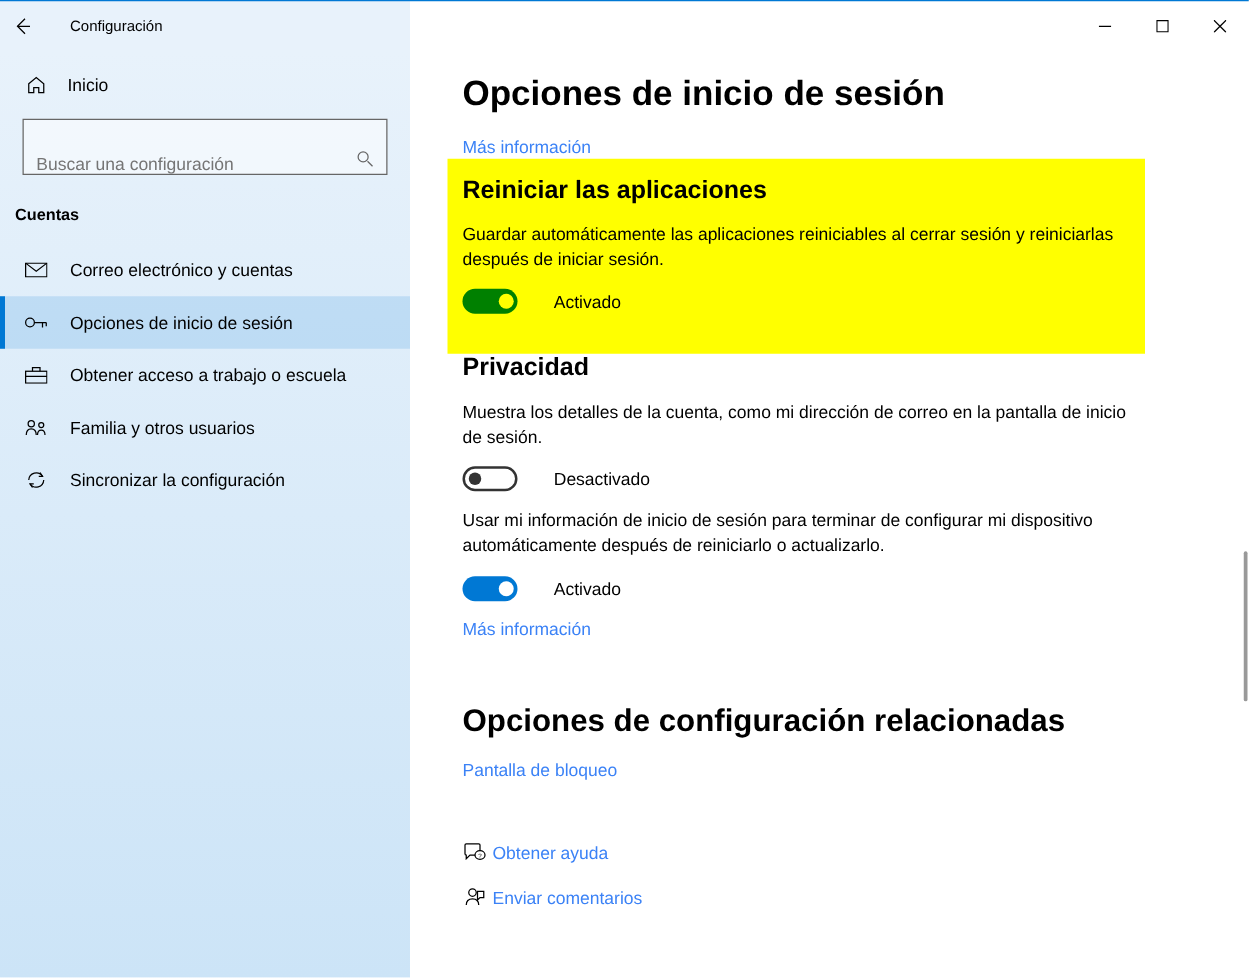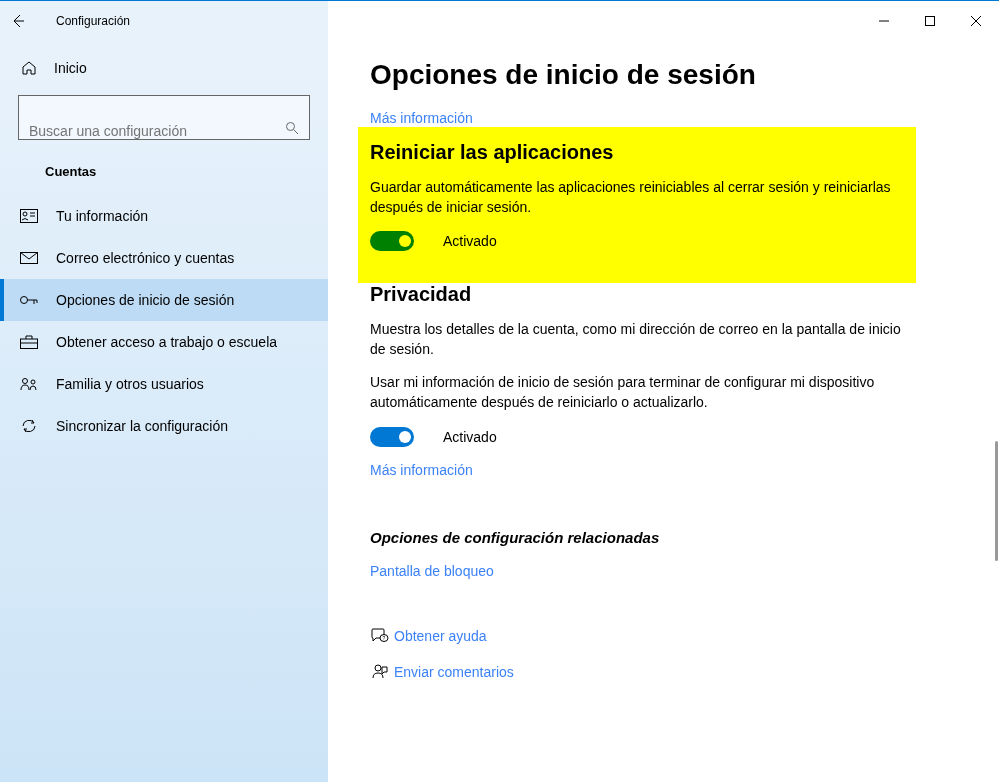--- a/index.html
+++ b/index.html
@@ -14,21 +14,21 @@
     
     .container { display: flex; height: calc(100% - 40px); }
     
     .sidebar { width: 328px; background: linear-gradient(to bottom, #e8f2fb, #cce4f7); padding: 8px 0; position: relative; }
     .sidebar::before { content: ""; position: absolute; top: -40px; left: 0; width: 328px; height: 40px; background: #e8f2fb; z-index: -1; }
     body { background: linear-gradient(to right, #e8f2fb 0, #e8f2fb 328px, #fff 328px); }
     
     .home-link { display: flex; align-items: center; gap: 16px; padding: 10px 20px; cursor: pointer; font-size: 14px; color: #000; }
     .search-box { margin: 8px 18px 16px; height: 45px; border: 1px solid #666; background: rgba(255,255,255,0.5); display: flex; align-items: flex-end; padding: 0 10px; }
     .search-box input { flex: 1; border: none; background: transparent; outline: none; font-size: 14px; color: #666; }
-    .category-title { font-size: 13px; font-weight: 600; padding: 8px 25px 16px; margin-left: 20px; }
+    .category-title { font-size: 13px; font-weight: 600; padding: 8px 12px 16px; }
     
     .nav-item { display: flex; align-items: center; gap: 18px; padding: 12px 20px; cursor: pointer; font-size: 14px; color: #000; position: relative; }
     .nav-item.active { background: rgba(0,120,212,0.15); }
     .nav-item.active::before { content: ""; position: absolute; left: 0; top: 0; bottom: 0; width: 4px; background: #0078d4; }
     .nav-icon { width: 18px; height: 18px; display: flex; align-items: center; justify-content: center; flex-shrink: 0; }
     
     .main { flex: 1; padding: 18px 40px 0 42px; overflow-y: auto; position: relative; }
     .scrollbar { position: absolute; right: 1px; top: 400px; width: 3px; height: 120px; background: #999; border-radius: 2px; }
     
     h1 { font-size: 28px; font-weight: 600; margin-bottom: 18px; }
@@ -44,21 +44,21 @@
     .toggle.on { background: #0078d4; }
     .toggle.on.green { background: #008000; }
     .toggle.on .knob { background: #fff; right: 3px; }
     .toggle.on.green .knob { background: #ffff00; }
     .toggle.off { background: transparent; border: 2px solid #333; }
     .toggle.off .knob { background: #333; left: 3px; width: 10px; height: 10px; top: 3px; }
     .knob { position: absolute; width: 12px; height: 12px; border-radius: 50%; top: 4px; }
     .toggle-label { font-size: 14px; }
     
     .related-section { margin-top: 50px; }
-    .related-section h2 { font-size: 15px; font-weight: 600; margin-bottom: 16px; font-style: italic; }
+    .related-section h2 { font-size: 25px; font-weight: 600; margin-bottom: 16px; }
     
     .help-links { margin-top: 38px; }
     .help-link { display: flex; align-items: center; gap: 4px; padding: 8px 0; }
     .help-icon { width: 20px; height: 20px; display: flex; align-items: center; justify-content: center; }
   </style>
 </head>
 <body>
 
 <div class="titlebar">
   <div class="titlebar-left">
@@ -102,32 +102,20 @@
     </div>
     <div class="search-box">
       <input type="text" placeholder="Buscar una configuración" style="">
       <span><svg width="14" height="14" viewBox="0 0 14 14">
             <circle cx="5.5" cy="5.5" r="4" stroke="#666" fill="none"></circle>
             <line x1="9" y1="9" x2="13" y2="13" stroke="#666"></line>
           </svg></span>
     </div>
     <div class="category-title">Cuentas</div>
 
-    <div class="nav-item">
-      <span class="nav-icon">
-          <svg width="18" height="14" viewBox="0 0 18 14">
-            <rect x="0.5" y="0.5" width="17" height="13" stroke="#000" fill="none"></rect>
-            <circle cx="5" cy="5" r="2" stroke="#000" fill="none"></circle>
-            <path d="M2 11 Q5 8 8 11" stroke="#000" fill="none"></path>
-            <line x1="10" y1="4" x2="15" y2="4" stroke="#000"></line>
-            <line x1="10" y1="7" x2="15" y2="7" stroke="#000"></line>
-          </svg>
-        </span>
-      <span>Tu información</span>
-    </div>
     <div class="nav-item">
       <span class="nav-icon">
           <svg width="18" height="12" viewBox="0 0 18 12">
             <rect x="0.5" y="0.5" width="17" height="11" stroke="#000" fill="none"></rect>
             <path d="M0.5 0.5 L9 7 L17.5 0.5" stroke="#000" fill="none"></path>
           </svg>
         </span>
       <span>Correo electrónico y cuentas</span>
     </div>
     <div class="nav-item active">
@@ -186,20 +174,26 @@
         <div class="toggle on green">
             <div class="knob"></div>
           </div>
         <span class="toggle-label">Activado</span>
       </div>
     </div>
     
     <div class="section">
       <h2>Privacidad</h2>
       <p>Muestra los detalles de la cuenta, como mi dirección de correo en la pantalla de inicio de sesión.</p>
+      <div class="toggle-row">
+        <div class="toggle off">
+            <div class="knob"></div>
+          </div>
+        <span class="toggle-label">Desactivado</span>
+      </div>
       <p>Usar mi información de inicio de sesión para terminar de configurar mi dispositivo automáticamente después de reiniciarlo o actualizarlo.</p>
       <div class="toggle-row">
         <div class="toggle on">
             <div class="knob"></div>
           </div>
         <span class="toggle-label">Activado</span>
       </div>
       <a class="link">Más información</a>
     </div>
     

